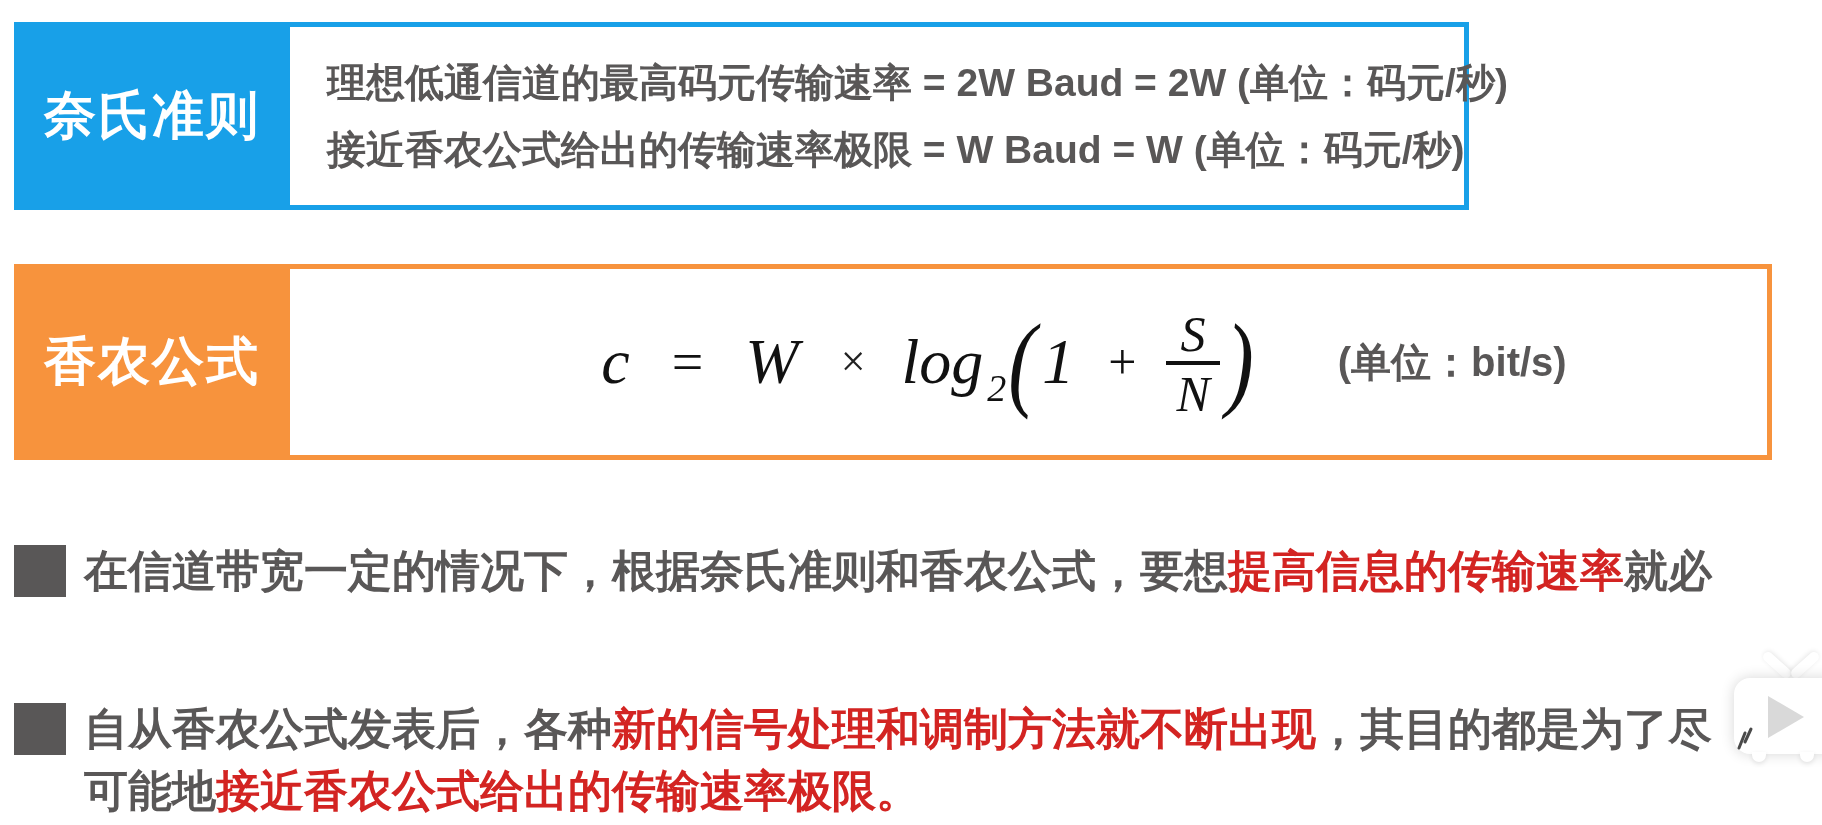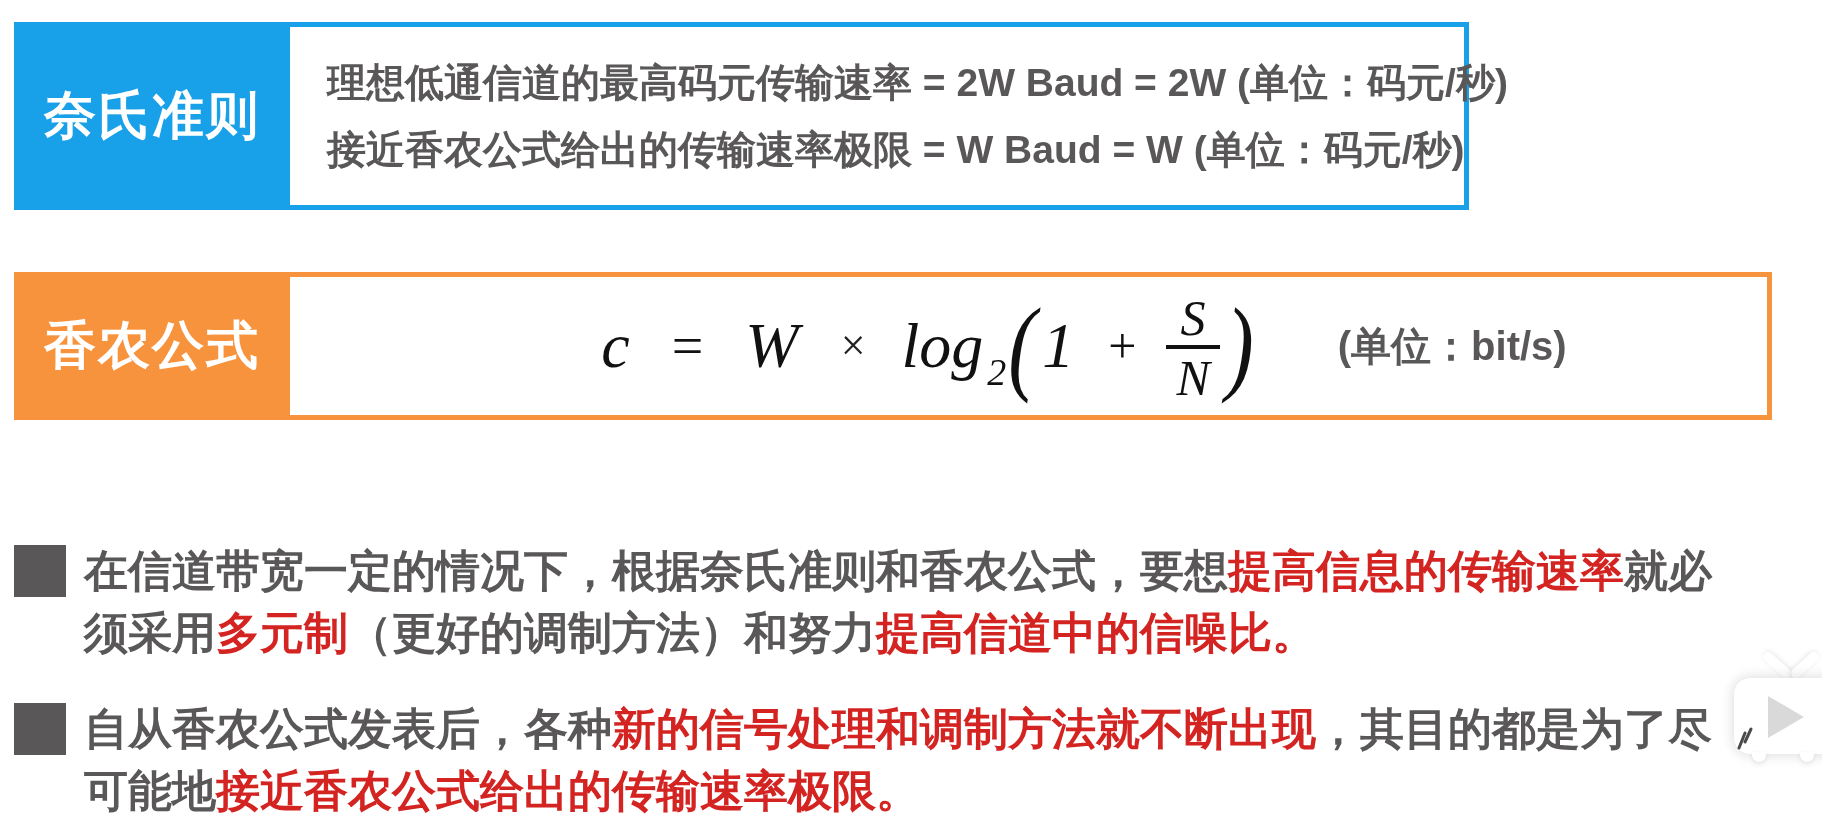--- a/index.html
+++ b/index.html
@@ -12,21 +12,21 @@
   }
 
   
   .def-box {
     position: absolute;
     left: 14px;
     display: flex;
     background: #ffffff;
   }
   .def-box.nyquist { top: 22px; width: 1455px; height: 188px; border: 5px solid #18A0E8; }
-  .def-box.shannon { top: 272px; width: 1758px; height: 148px; border: 5px solid #F7933D; }
+  .def-box.shannon { top: 264px; width: 1758px; height: 196px; border: 5px solid #F7933D; }
 
   .def-label {
     flex: 0 0 276px;
     margin: -5px;             
     width: 286px;
     display: flex;
     align-items: center;
     justify-content: center;
     font-size: 52px;
     font-weight: 700;
@@ -204,21 +204,20 @@
       <span class="f-paren">)</span>
     </span>
     <span class="formula-unit">(单位：bit/s)</span>
   </div>
 </div>
 
 <div class="bullet-block b1">
   <div class="bullet-square"></div>
   <div class="bullet-text">
     <div><span class="run-gray">在信道带宽一定的情况下，根据奈氏准则和香农公式，要想</span><span class="run-red">提高信息的传输速率</span><span class="run-gray">就必</span></div>
-    <div><span class="run-gray">须采用</span><span class="run-red">多元制</span><span class="run-gray">（更好的调制方法）和努力</span><span class="run-red">提高信道中的信噪比。</span></div>
   </div>
 </div>
 
 <div class="bullet-block b2">
   <div class="bullet-square"></div>
   <div class="bullet-text">
     <div><span class="run-gray">自从香农公式发表后，各种</span><span class="run-red">新的信号处理和调制方法就不断出现</span><span class="run-gray">，其目的都是为了尽</span></div>
     <div><span class="run-gray">可能地</span><span class="run-red">接近香农公式给出的传输速率极限。</span></div>
   </div>
 </div>

